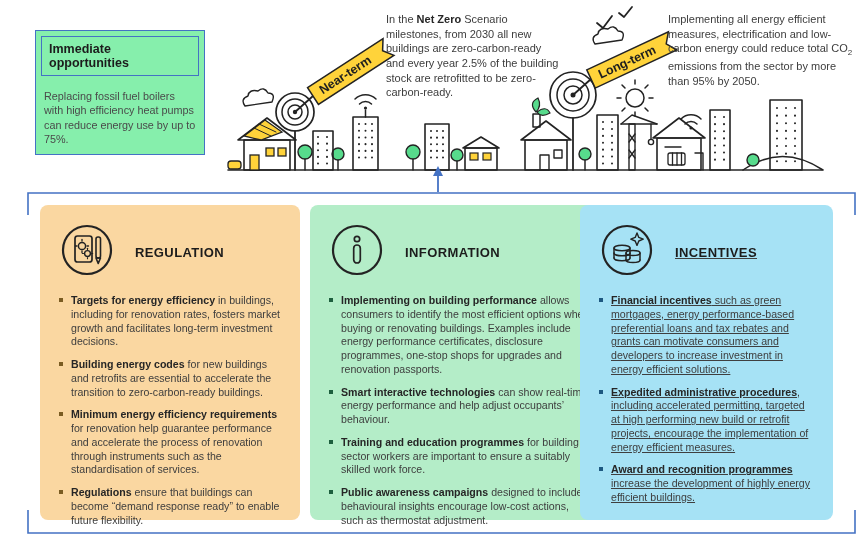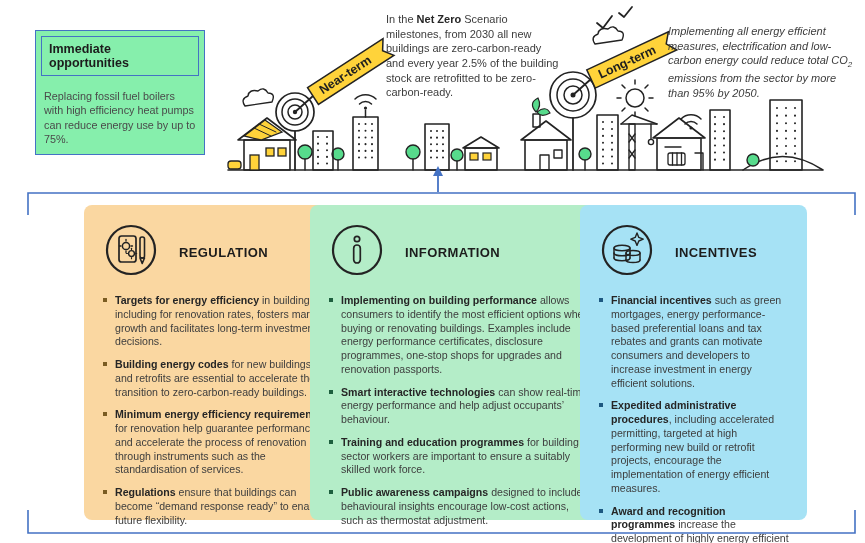--- a/index.html
+++ b/index.html
@@ -12,32 +12,32 @@
     position:absolute;left:35px;top:30px;width:170px;
     border:1.5px solid #4472C4;background:#86efac;padding:5px;box-sizing:border-box;
   }
   .imm-title{
     border:1.5px solid #4472C4;font-weight:bold;font-size:12.5px;color:#1c1c1c;
     padding:5px 7px;
   }
   .imm-body{font-size:10.8px;line-height:1.32;padding:7px 3px 3px 3px;color:#4a4a4a;margin-top:6px;}
   .top-text{position:absolute;font-size:11px;line-height:1.33;color:#3d3d3d;}
   .top-center{left:386px;top:12px;width:174px;}
-  .top-right{left:668px;top:24px;width:192px;font-style:italic;}
+  .top-right{left:668px;top:12px;width:192px;}
   .top-text b{color:#262626;}
   sub{font-size:8px;}
   .skyline{position:absolute;left:225px;top:0;}
   .overlay{position:absolute;left:0;top:0;pointer-events:none;}
   .panel{
     position:absolute;top:205px;height:315px;border-radius:8px;
     box-sizing:border-box;padding:15px 17px 12px 17px;
   }
-  .panel-regulation{left:40px;width:260px;background:#FAD7A1;margin-left:44px;}
+  .panel-regulation{left:40px;width:260px;background:#FAD7A1;}
   .panel-information{left:310px;width:300px;background:#B4EDC8;}
-  .panel-incentives{left:580px;width:227px;background:#A6E2F5;}
+  .panel-incentives{left:580px;width:253px;background:#A6E2F5;text-decoration:underline;}
   .panel-head{display:flex;align-items:center;gap:20px;margin:2px 0 12px 2px;}
   .panel-title{font-size:13px;font-weight:bold;color:#1c1c1c;letter-spacing:.4px;margin:0;}
   .bullets{list-style:none;margin:0;padding:0 0 0 2px;display:flex;flex-direction:column;gap:9px;}
   .bullets li{display:flex;gap:8px;font-size:10.6px;line-height:1.3;color:#3d3d3d;}
   .blt{width:4px;height:4px;flex:none;margin-top:4px;}
   .panel-regulation .blt{background:#7a5c22;}
   .panel-information .blt{background:#1d5f3e;}
   .panel-incentives .blt{background:#1d5880;}
   .bullets b{color:#262626;}
   svg .ink{stroke:#232323;fill:none;stroke-linecap:round;stroke-linejoin:round;}

